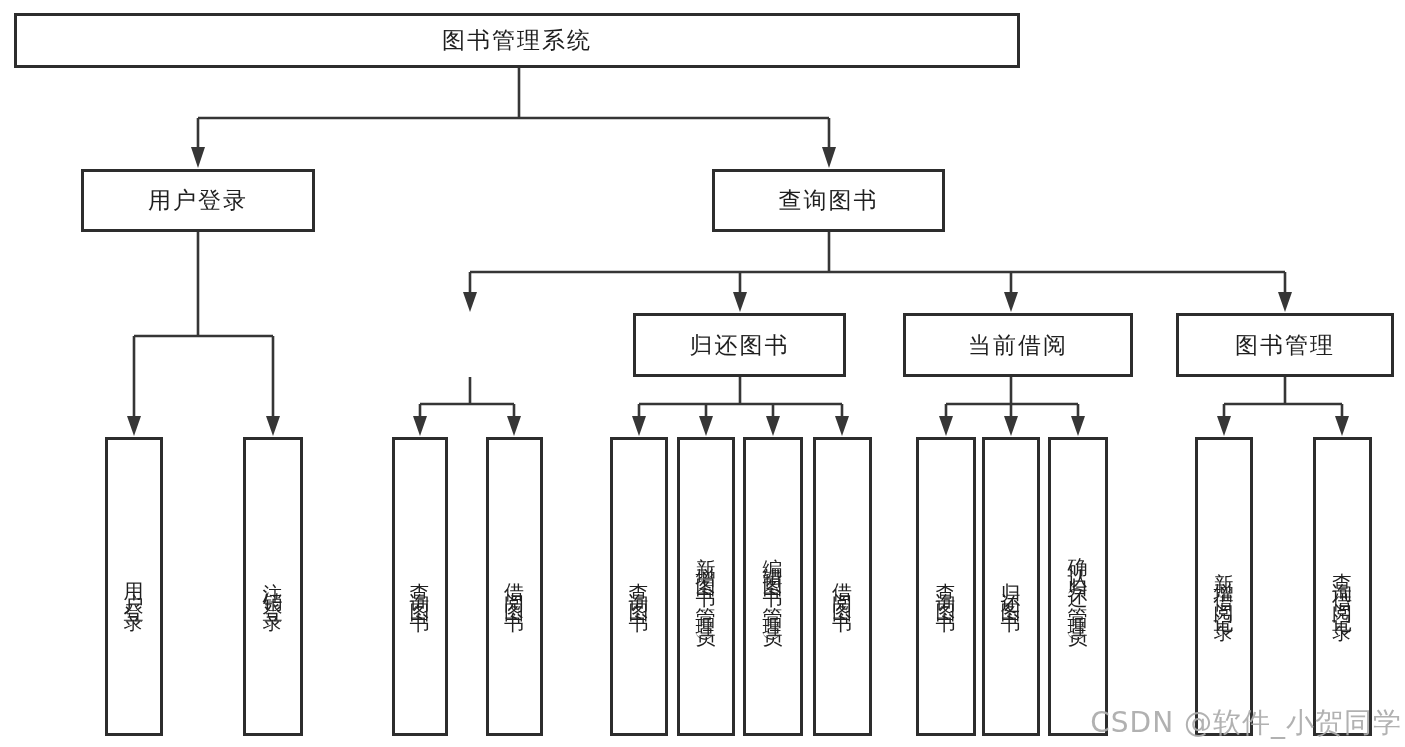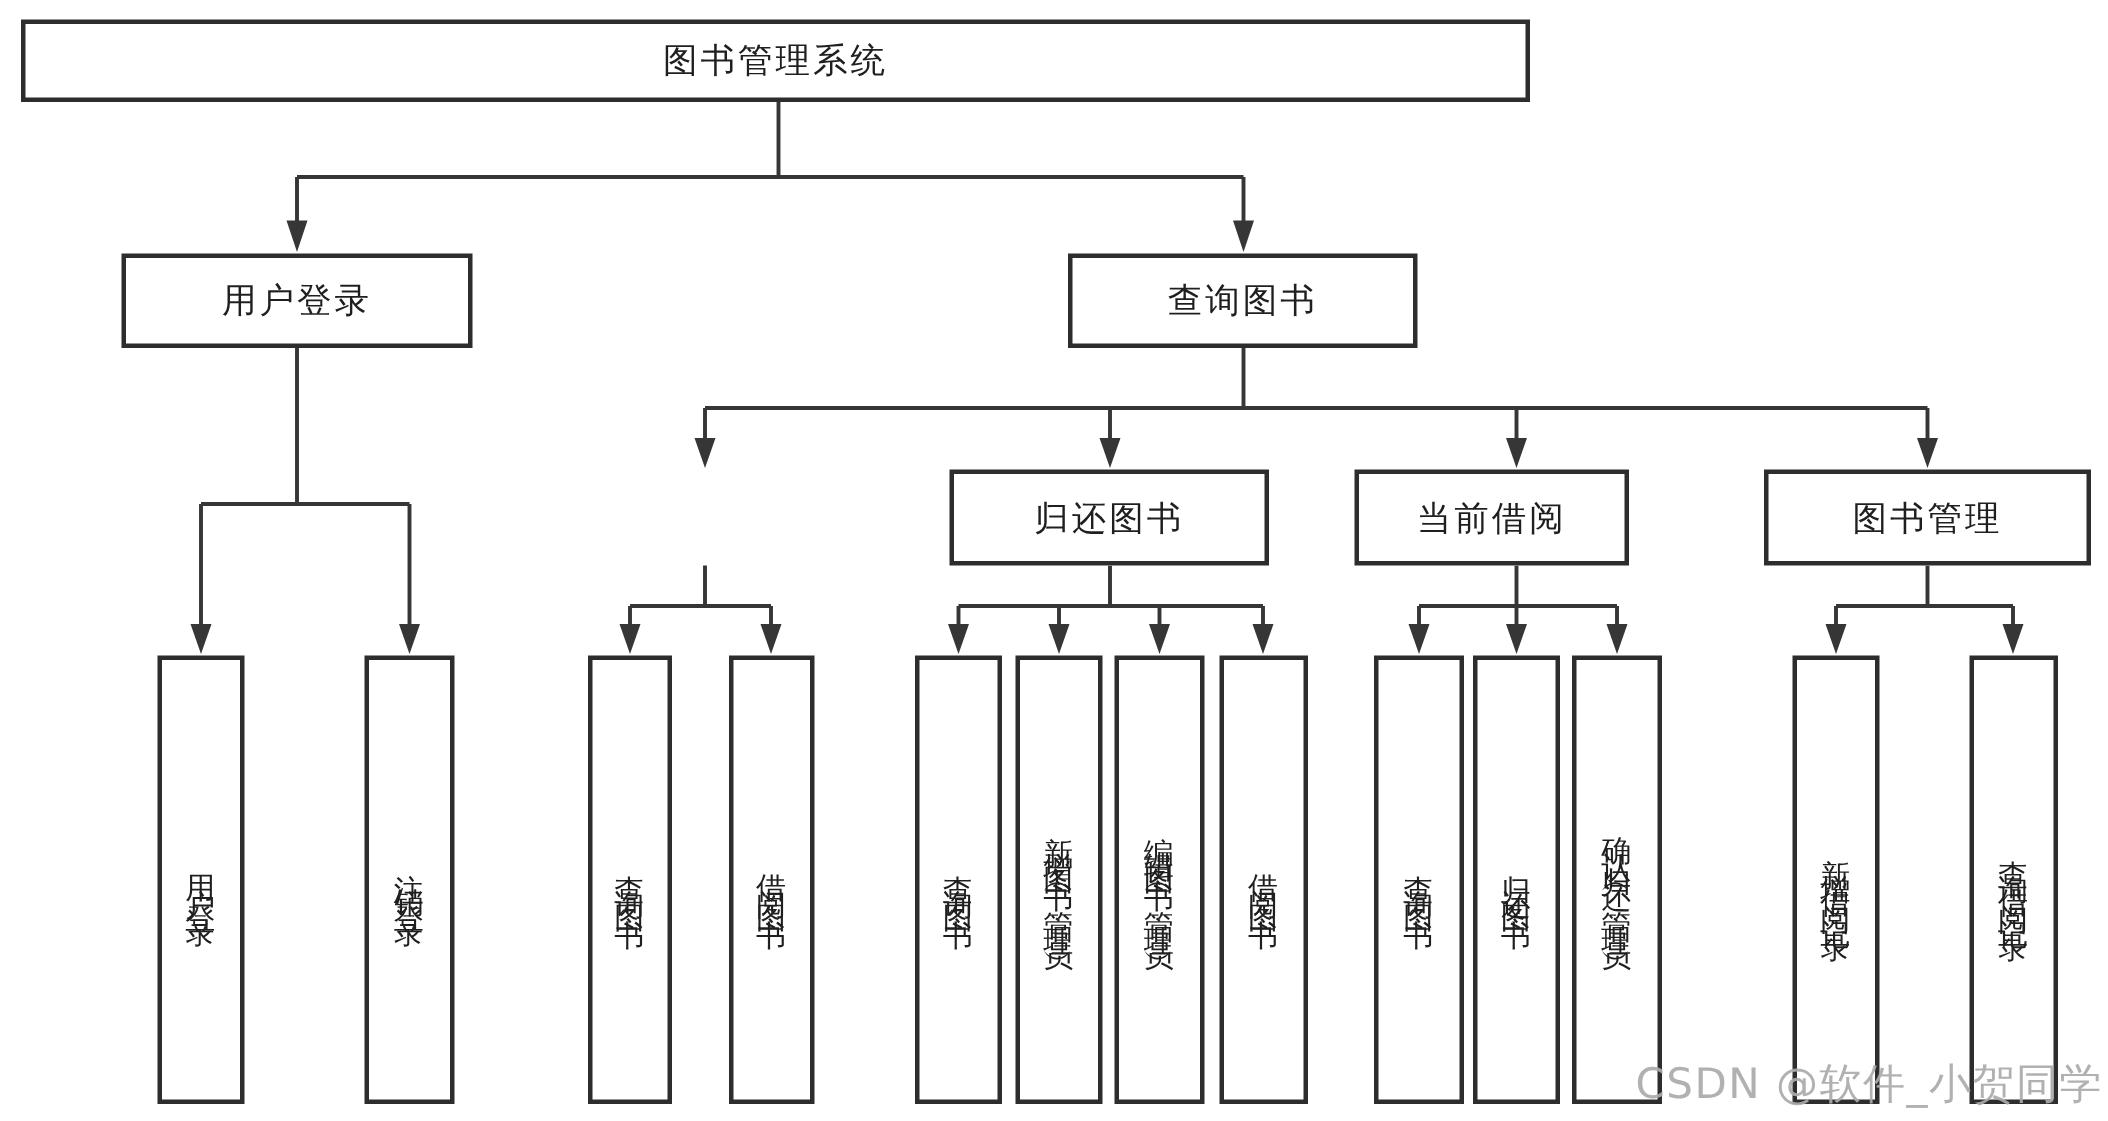--- a/index.html
+++ b/index.html
@@ -121,21 +121,21 @@
   <div class="box h" style="left:81px; top:169px; width:234px; height:63px;">
     <span class="lbl">用户登录</span>
   </div>
   <div class="box h" style="left:712px; top:169px; width:233px; height:63px;">
     <span class="lbl">查询图书</span>
   </div>
 
   <div class="box h" style="left:633px; top:313px; width:213px; height:64px;">
     <span class="lbl">归还图书</span>
   </div>
-  <div class="box h" style="left:903px; top:313px; width:183px; height:64px;">
+  <div class="box h" style="left:903px; top:313px; width:230px; height:64px;">
     <span class="lbl">当前借阅</span>
   </div>
   <div class="box h" style="left:1176px; top:313px; width:218px; height:64px;">
     <span class="lbl">图书管理</span>
   </div>
 
   <div class="box v" style="left:105px; top:437px; width:58px; height:299px;">
     <span class="lbl">用户登录</span>
   </div>
   <div class="box v" style="left:243px; top:437px; width:60px; height:299px;">

